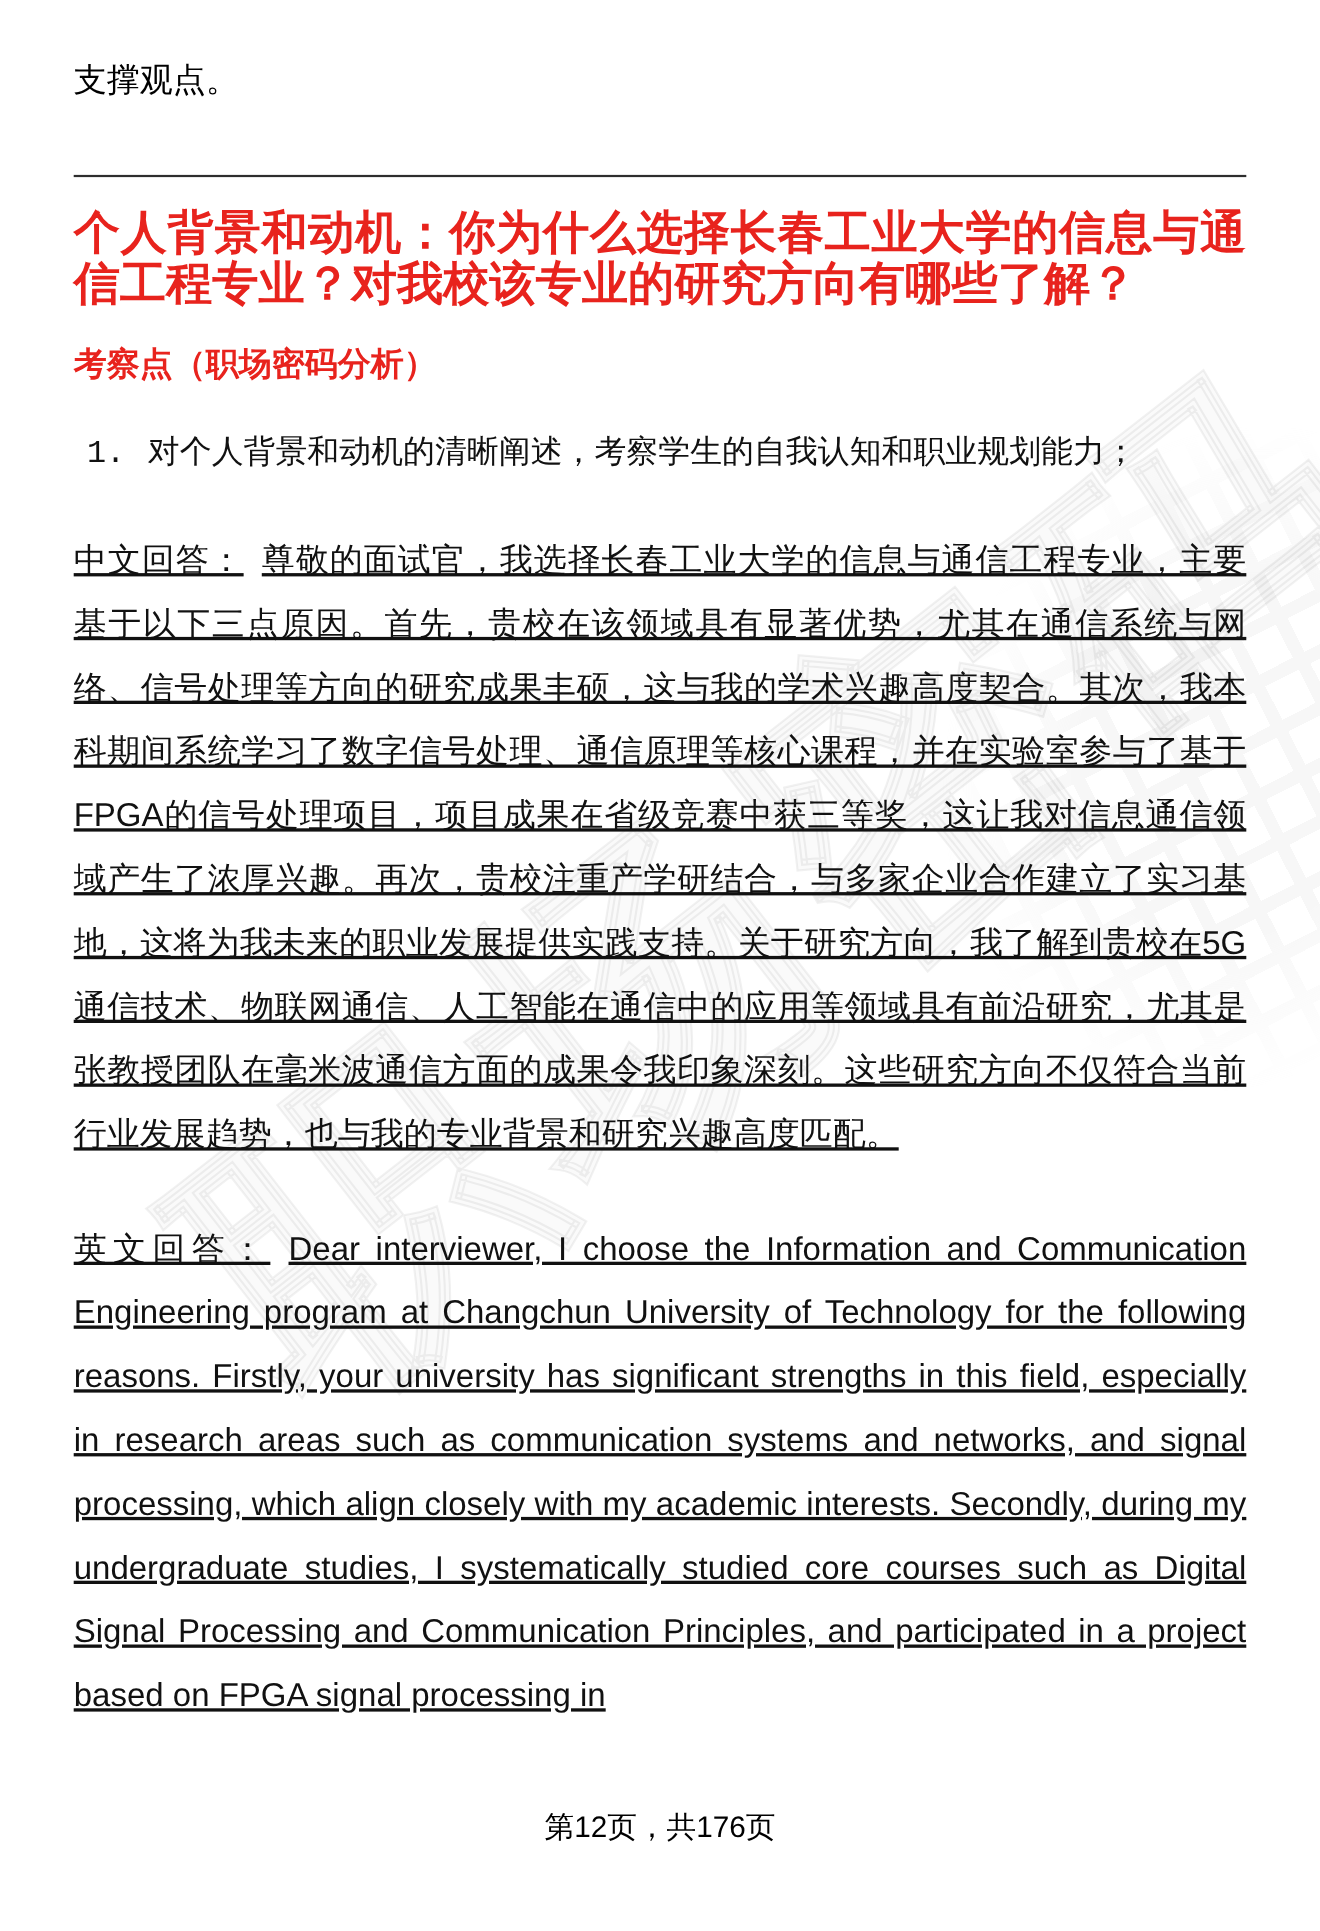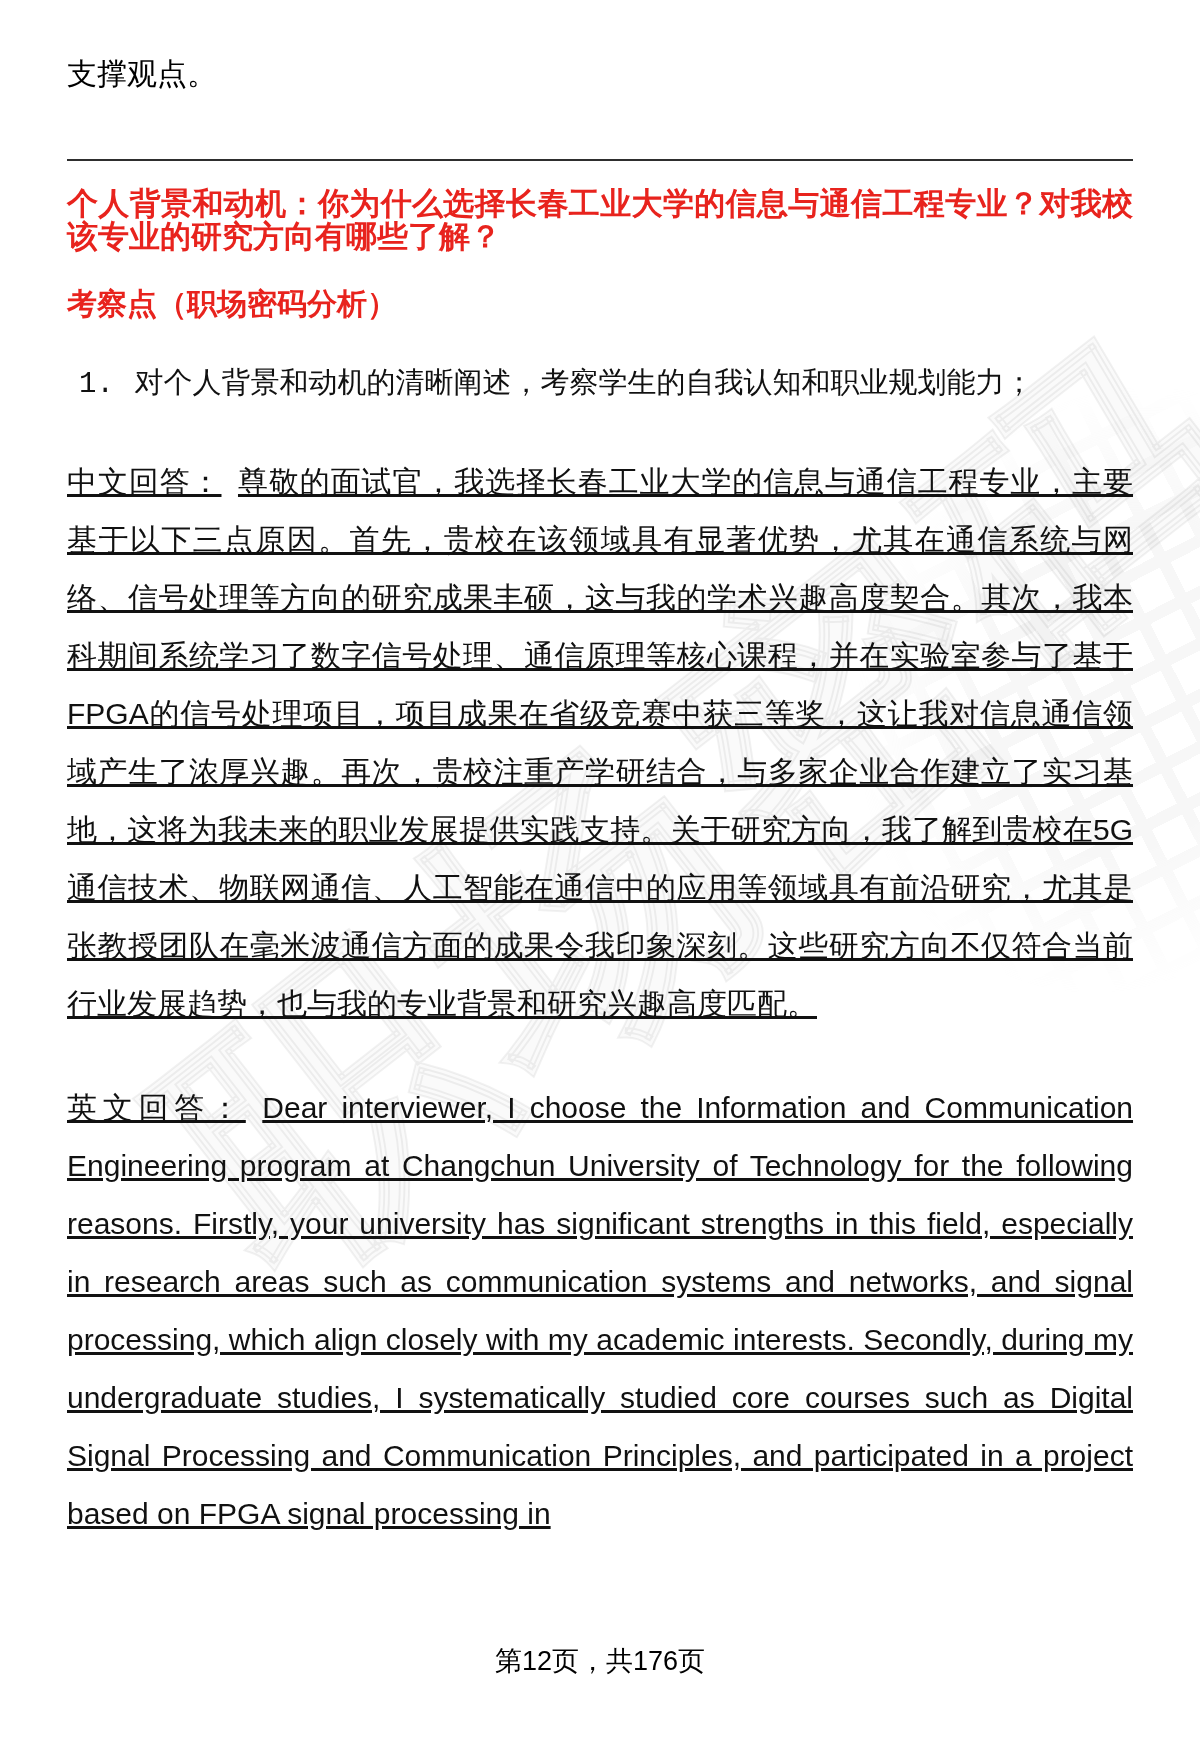--- a/index.html
+++ b/index.html
@@ -40,21 +40,21 @@
       repeating-linear-gradient(-45deg, transparent 0 34px, var(--watermark,#e9e9e9) 34px 46px);
     -webkit-mask-image:radial-gradient(closest-side,#000 55%,transparent 100%);
             mask-image:radial-gradient(closest-side,#000 55%,transparent 100%);
   }
   
   .top-text{font-size:30px;line-height:38px;color:#000;}
   .divider{border:none;border-top:2px solid var(--divider,#2e2e2e);margin-top:66px;}
   .question-title{
     margin-top:26px;
     color:var(--accent-red,#e8231d);
-    font-weight:bold;font-size:31px;line-height:33px;
+    font-weight:bold;font-size:42px;line-height:47px;
     text-align:justify;
   }
   .section-title{
     margin-top:32px;
     color:var(--accent-red,#e8231d);
     font-weight:bold;font-size:30px;line-height:38px;
   }
   .points{
     margin-top:32px;list-style:none;
   }

